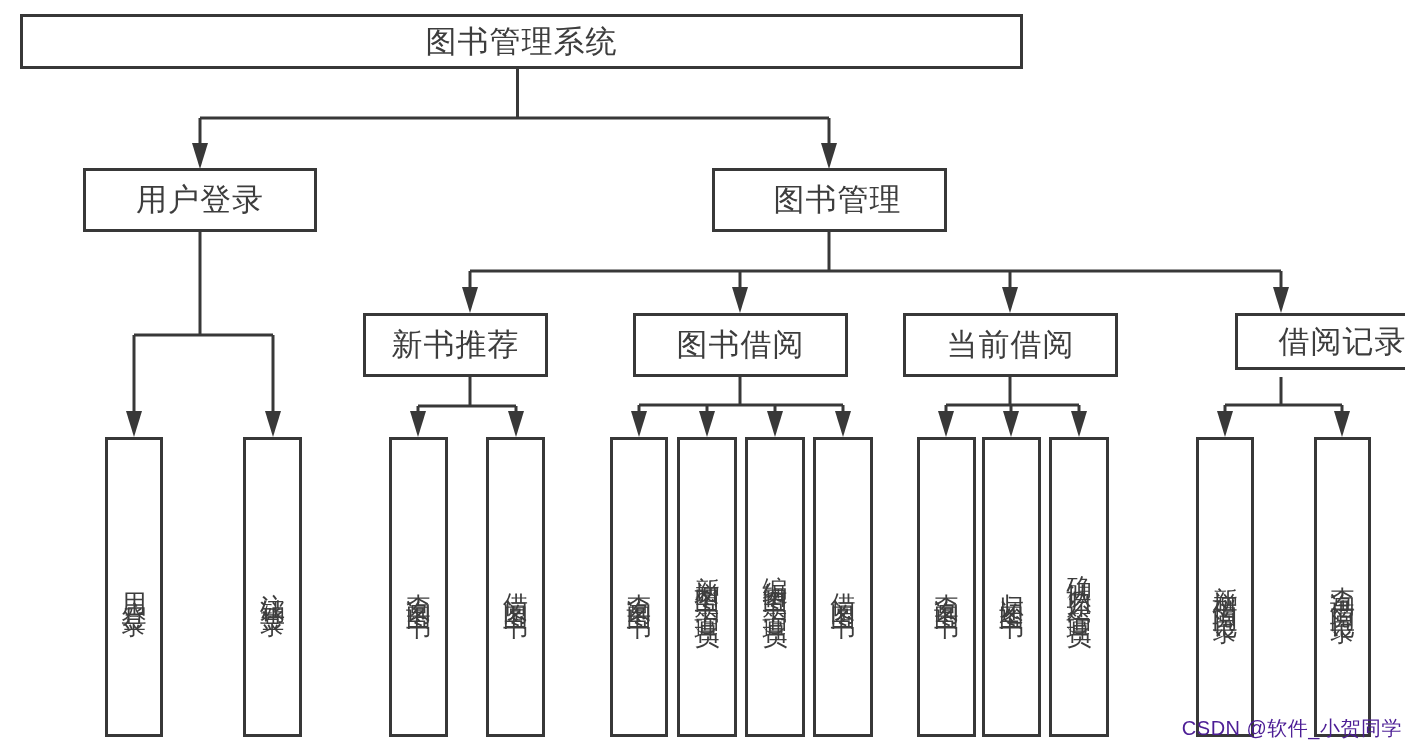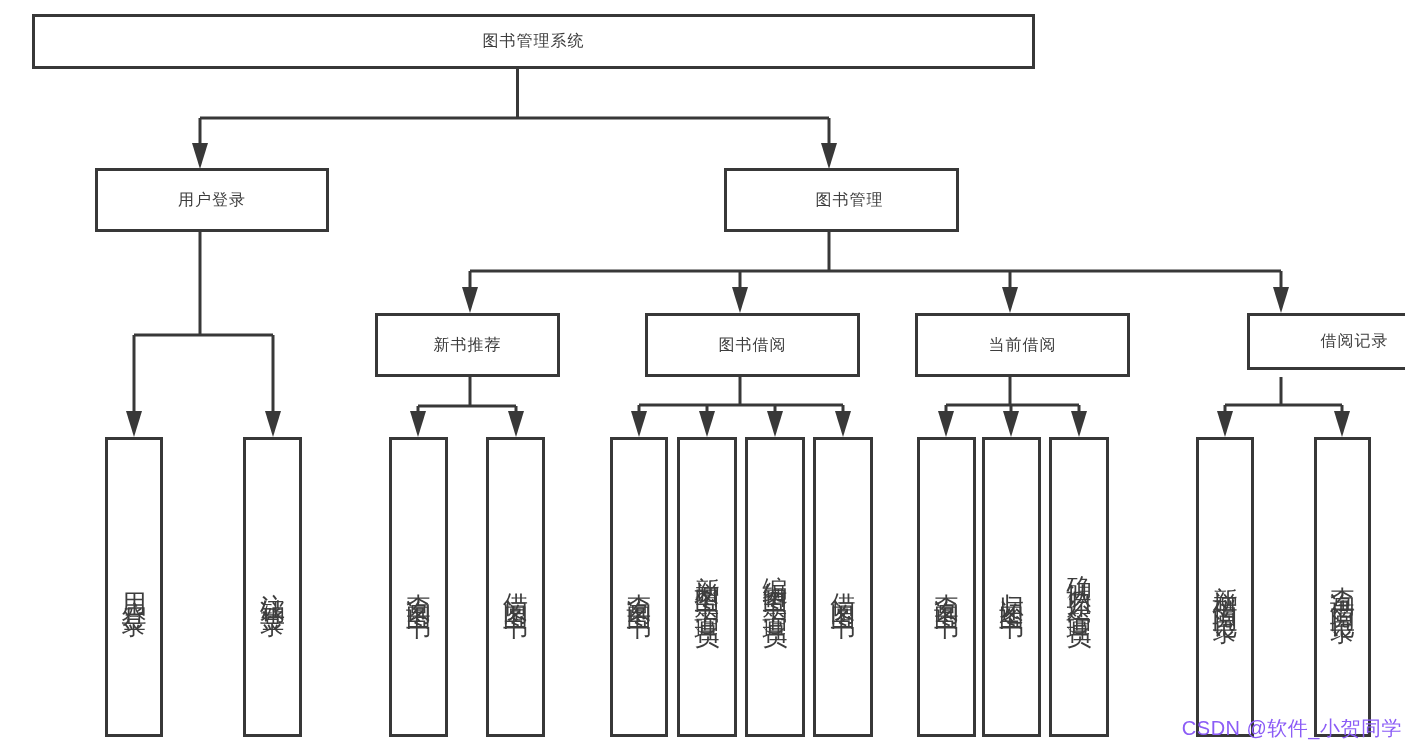--- a/index.html
+++ b/index.html
@@ -28,23 +28,22 @@
     box-sizing: border-box;
     border: 3px solid #383838;
     background: #ffffff;
     display: flex;
     align-items: center;
     justify-content: center;
     color: #3d3d3d;
     z-index: 2;
   }
   .hnode {
-    font-size: 16px;
+    font-size: 31px;
     letter-spacing: 1px;
-    margin-left: 12px;
   }
   .vnode span {
     writing-mode: vertical-rl;
     text-orientation: mixed;
     font-size: 25px;
     letter-spacing: 7px;
     line-height: 1;
     white-space: nowrap;
   }
   
@@ -70,21 +69,21 @@
   #l9  { left: 917px;  width: 59px; }
   #l10 { left: 982px;  width: 59px; }
   #l11 { left: 1049px; width: 60px; }
   #l12 { left: 1196px; width: 58px; }
   #l13 { left: 1314px; width: 57px; }
   .watermark {
     position: absolute;
     right: 3px;
     bottom: 5px;
     font-size: 20px;
-    color: #8b5cf6;
+    color: #4c1d95;
     letter-spacing: 0.5px;
     z-index: 5;
   }
 </style>
 </head>
 <body>
 
 <div class="stage">
 
   <svg class="wires" viewBox="0 0 1405 747" xmlns="http://www.w3.org/2000/svg">

